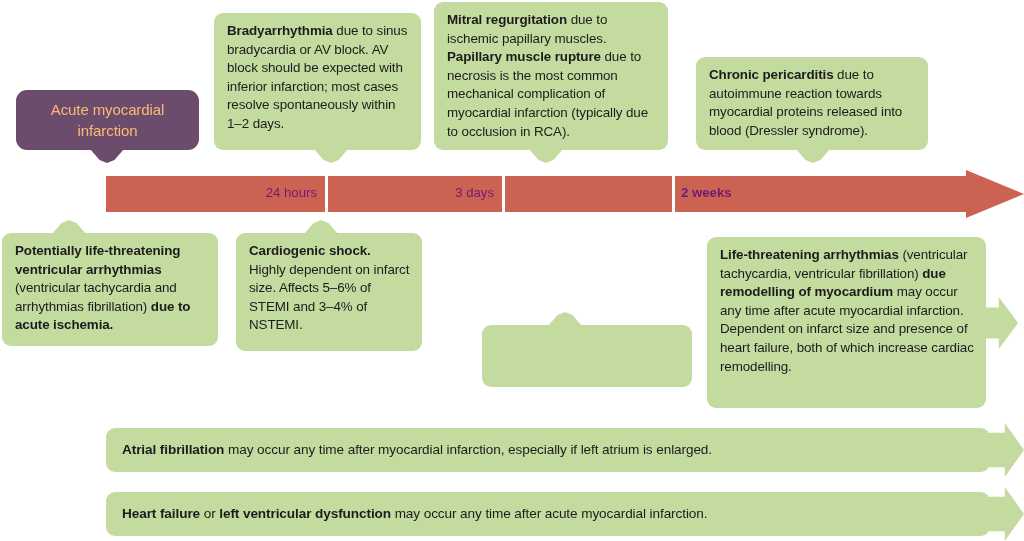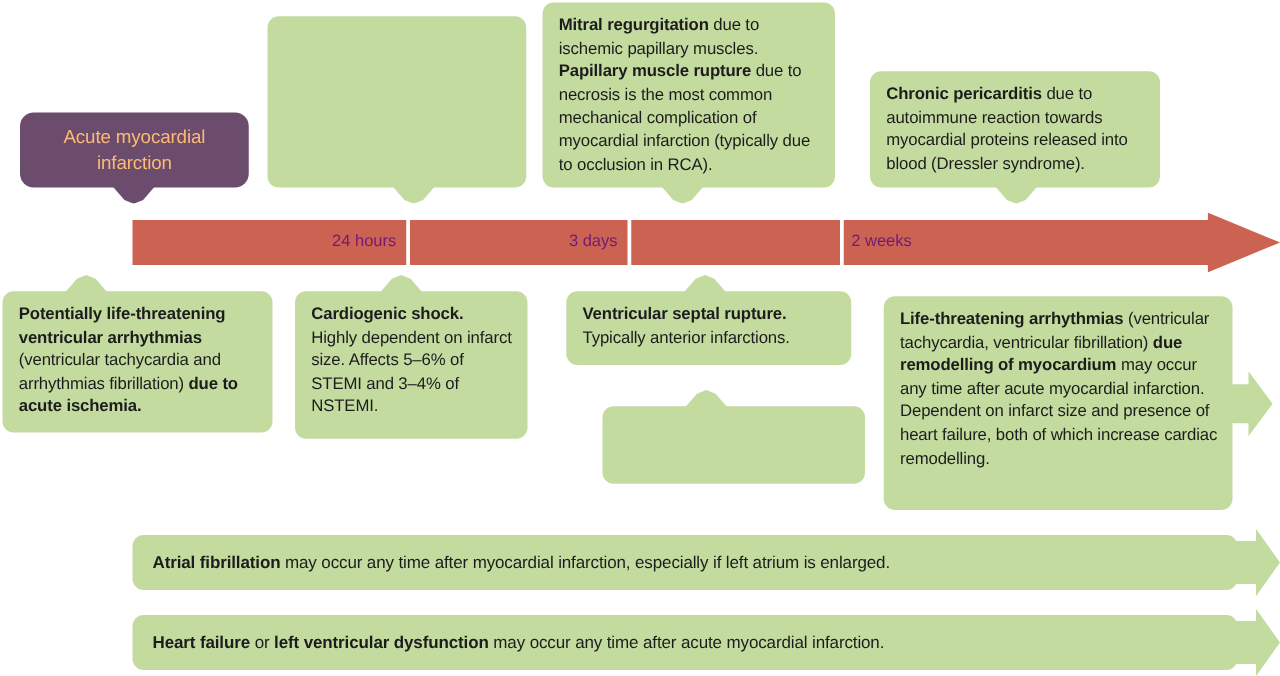--- a/index.html
+++ b/index.html
@@ -103,21 +103,21 @@
   }
   .tick-label {
     position: absolute;
     top: 14px;
     font-size: 13.2px;
     line-height: 18px;
     color: #701a75;
     white-space: nowrap;
   }
   .tick-label.left  { transform: translateX(-100%); padding-right: 8px; }
-  .tick-label.right { padding-left: 9px; }
+  .tick-label.right { padding-left: 9px; font-weight: bold; }
 
   
   .banner {
     position: absolute;
     height: 44px;
   }
   .banner-body {
     position: absolute;
     left: 0; top: 0;
     bottom: 0;
@@ -156,20 +156,21 @@
 <body>
 
 <div class="stage">
 
   <div class="box purple" style="left:16px; top:90px; width:183px; height:60px;">
     <span>Acute myocardial infarction</span>
     <span class="tail-down" style="left:74px;"></span>
   </div>
 
   <div class="box" style="left:214px; top:13px; width:207px; height:137px;">
+    <span><b>Bradyarrhythmia</b><span> due to sinus bradycardia or AV block. AV block should be expected with inferior infarction; most cases resolve spontaneously within 1–2 days.</span></span>
     <span class="tail-down" style="left:100px;"></span>
   </div>
 
   <div class="box" style="left:434px; top:2px; width:234px; height:148px;">
     <span><b>Mitral regurgitation</b><span> due to ischemic papillary muscles. </span><b>Papillary muscle rupture</b><span> due to necrosis is the most common mechanical complication of myocardial infarction (typically due to occlusion in RCA).</span></span>
     <span class="tail-down" style="left:95px;"></span>
   </div>
 
   <div class="box" style="left:696px; top:57px; width:232px; height:93px;">
     <span><b>Chronic pericarditis</b><span> due to autoimmune reaction towards myocardial proteins released into blood (Dressler syndrome).</span></span>
@@ -193,24 +194,20 @@
   <div class="box" style="left:2px; top:233px; width:216px; height:113px;">
     <span class="tail-up" style="left:50px;"></span>
     <span><b>Potentially life-threatening ventricular arrhythmias</b><span> (ventricular tachycardia and arrhythmias fibrillation) </span><b>due to acute ischemia.</b></span>
   </div>
 
   <div class="box" style="left:236px; top:233px; width:186px; height:118px;">
     <span class="tail-up" style="left:68px;"></span>
     <span><b>Cardiogenic shock.</b><span> Highly dependent on infarct size. Affects 5–6% of STEMI and 3–4% of NSTEMI.</span></span>
   </div>
 
-  <div class="box" style="left:453px; top:233px; width:228px; height:59px;">
-    <span class="tail-up" style="left:94px;"></span>
-    <span><b>Ventricular septal rupture.</b><span> Typically anterior infarctions.</span></span>
-  </div>
 
   <div class="box" style="left:482px; top:325px; width:210px; height:62px; padding-top:12px;">
     <span class="tail-up" style="left:66px;"></span>
   </div>
 
   <div class="box" style="left:707px; top:237px; width:279px; height:171px;">
     <span><b>Life-threatening arrhythmias</b><span> (ventricular tachycardia, ventricular fibrillation) </span><b>due remodelling of myocardium</b><span> may occur any time after acute myocardial infarction. Dependent on infarct size and presence of heart failure, both of which increase cardiac remodelling.</span></span>
   </div>
   <div class="box-head" style="left:978px; top:297px;"></div>
 

